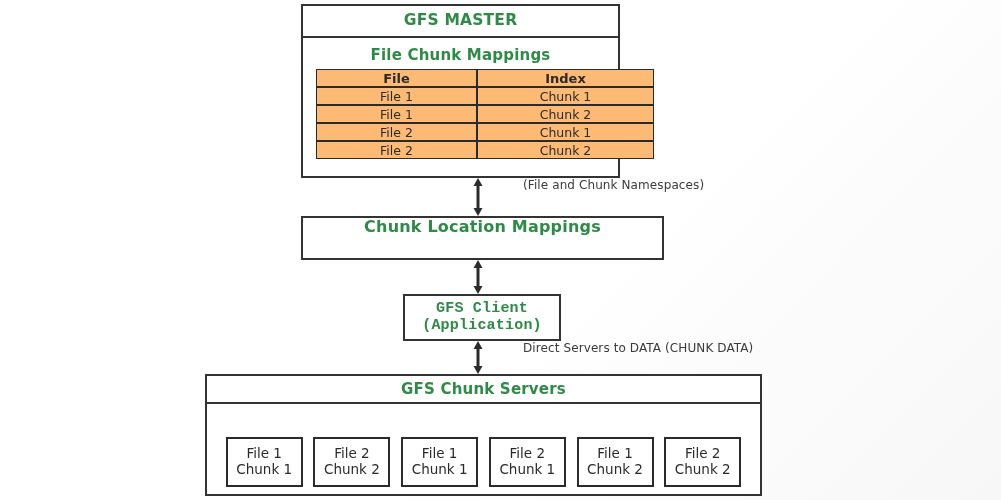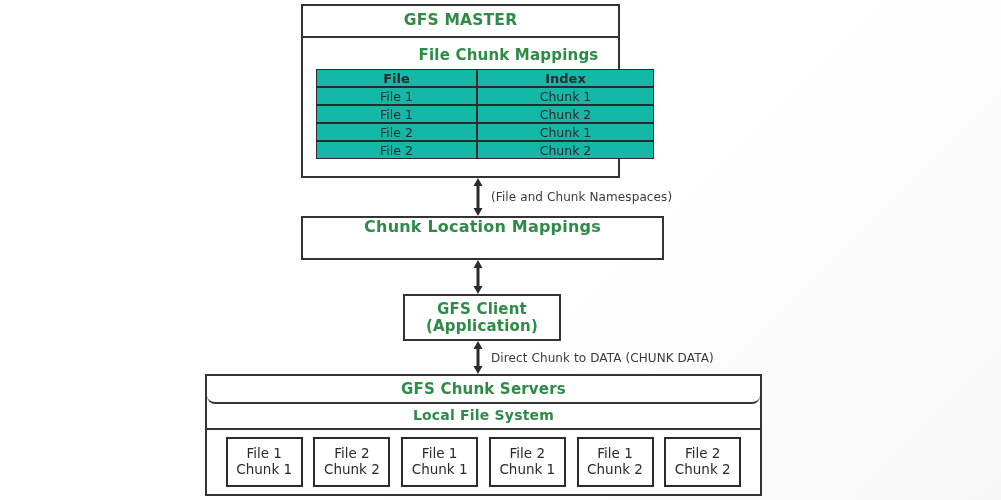--- a/index.html
+++ b/index.html
@@ -60,42 +60,41 @@
   #fcm-title {
     position: absolute;
     left: 0;
     top: 36px;
     width: 100%;
     height: 26px;
     display: flex;
     align-items: center;
     justify-content: center;
     font-size: 15px;
-    margin-left: 48px;
   }
 
   
   #mapping-table {
     position: absolute;
     left: 13px;
     top: 63px;
     width: 338px;
     border-collapse: separate;
     border-spacing: 0;
     table-layout: fixed;
   }
   #mapping-table td, #mapping-table th {
     box-sizing: border-box;
     border: 1px solid #2b2b2b;
     height: 18px;
     padding: 0 2px;
     text-align: center;
     font-size: 12.5px;
     color: #2a2a2a;
-    background: #14b8a6;
+    background: #fdba74;
     white-space: nowrap;
   }
   #mapping-table th {
     font-weight: bold;
     font-size: 13px;
   }
   .col-file { width: 161px; }
   .col-chunk { width: 177px; }
 
   
@@ -114,41 +113,41 @@
   #gfs-client {
     left: 403px;
     top: 294px;
     width: 158px;
     height: 47px;
     display: flex;
     flex-direction: column;
     align-items: center;
     justify-content: center;
     font-size: 15px;
+    font-family: Liberation Mono, monospace;
   }
 
   
   #chunk-servers {
     left: 205px;
     top: 374px;
     width: 557px;
     height: 122px;
   }
   #chunk-servers-header {
     position: absolute;
     left: 0; top: 0;
     width: 100%;
     height: 28px;
     box-sizing: border-box;
     border-bottom: 2px solid #333333;
     display: flex;
     align-items: center;
     justify-content: center;
     font-size: 15px;
-    border-radius: 8px;
   }
   #local-fs-header {
     position: absolute;
     left: 0; top: 28px;
     width: 100%;
     height: 26px;
     box-sizing: border-box;
     border-bottom: 2px solid #333333;
     display: flex;
     align-items: center;
@@ -179,21 +178,21 @@
     justify-content: center;
     font-size: 13.5px;
     color: #2a2a2a;
     line-height: 1.18;
   }
 
   
   .connector {
     position: absolute;
     display: flex;
-    align-items: center;
+    gap: 32px;
   }
   .arrow-svg {
     display: block;
   }
   .conn-label {
     font-size: 12px;
     color: #3a3a3a;
     white-space: nowrap;
     margin-left: 7px;
     letter-spacing: .1px;
@@ -265,26 +264,25 @@
     <span>GFS Client</span>
     <span>(Application)</span>
   </div>
 
   <div class="connector" id="conn-client-servers">
     <svg class="arrow-svg" width="12" height="33" viewBox="0 0 12 33">
       <line x1="6" y1="6" x2="6" y2="27" stroke="#2b2b2b" stroke-width="3"></line>
       <polygon points="6,0 1.5,8 10.5,8" fill="#2b2b2b"></polygon>
       <polygon points="6,33 1.5,25 10.5,25" fill="#2b2b2b"></polygon>
     </svg>
-    <span class="conn-label">Direct Chunk to DATA (CHUNK DATA)</span>
+    <span class="conn-label">Direct Servers to DATA (CHUNK DATA)</span>
   </div>
 
   <div class="box" id="chunk-servers">
     <div id="chunk-servers-header" class="green-title">GFS Chunk Servers</div>
-    <div id="local-fs-header" class="green-title">Local File System</div>
 
     <div id="chunk-row">
       <div class="chunk-box">
         <span>File 1</span>
         <span>Chunk 1</span>
       </div>
       <div class="chunk-box">
         <span>File 2</span>
         <span>Chunk 2</span>
       </div>

